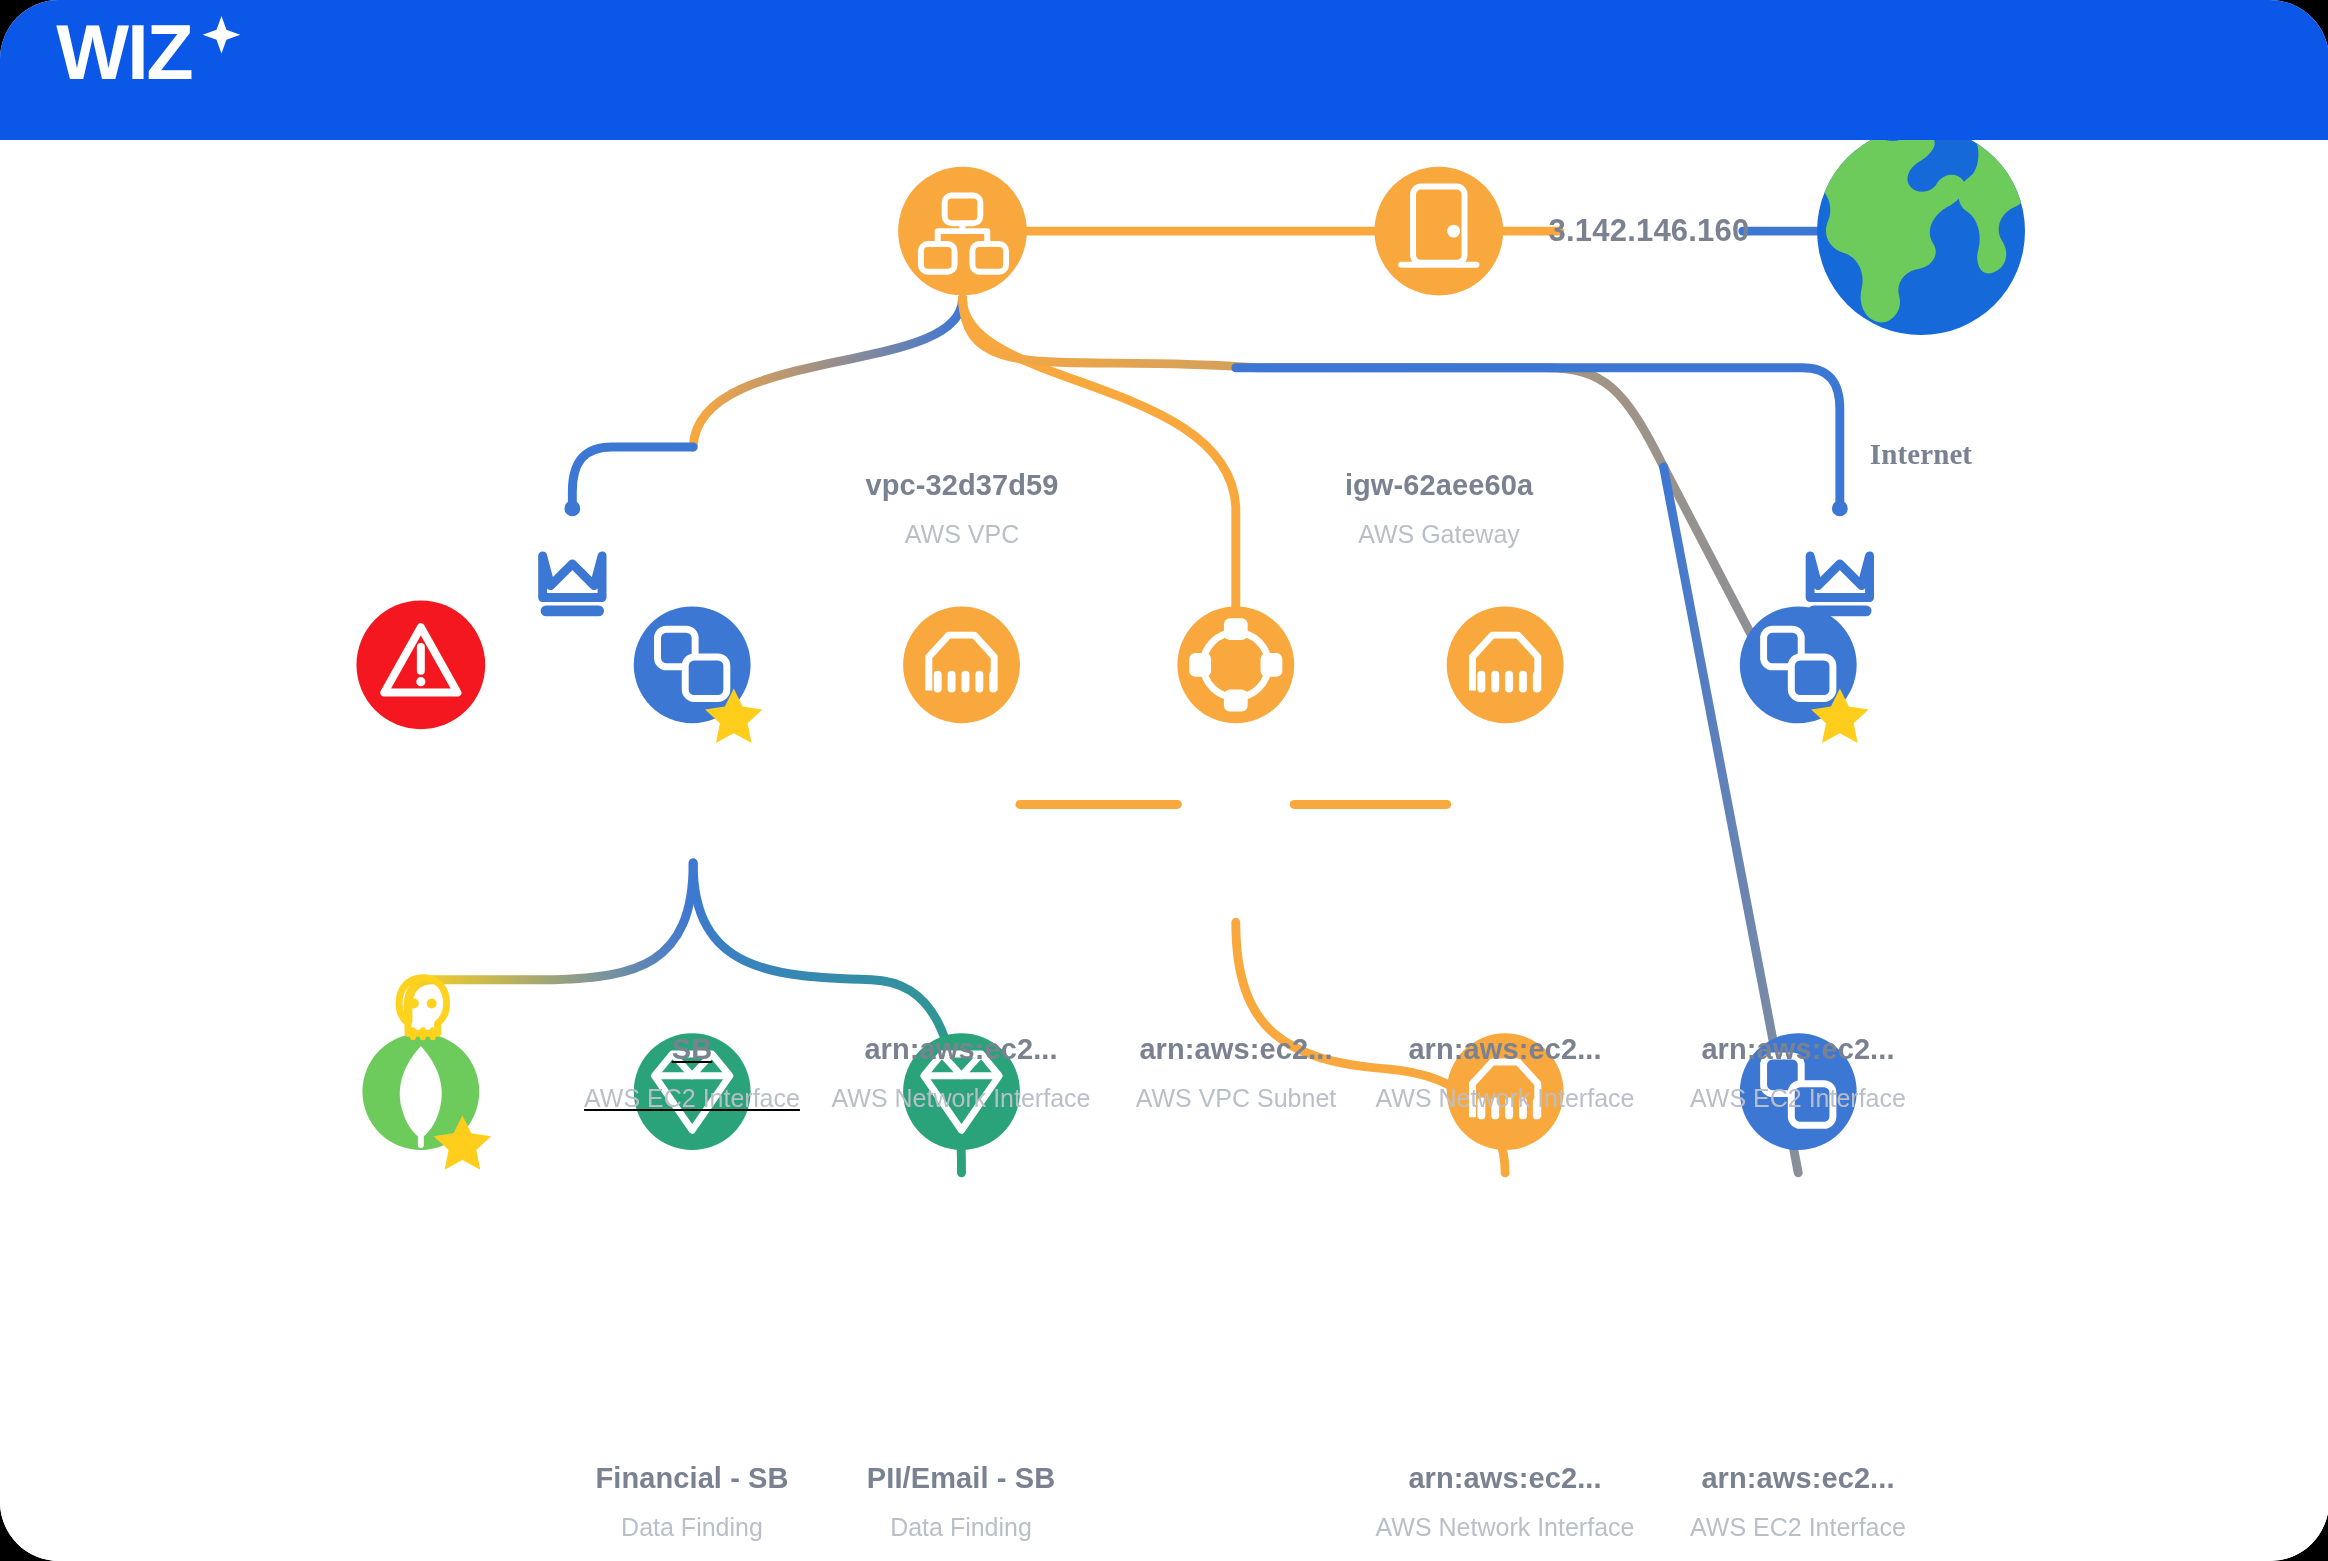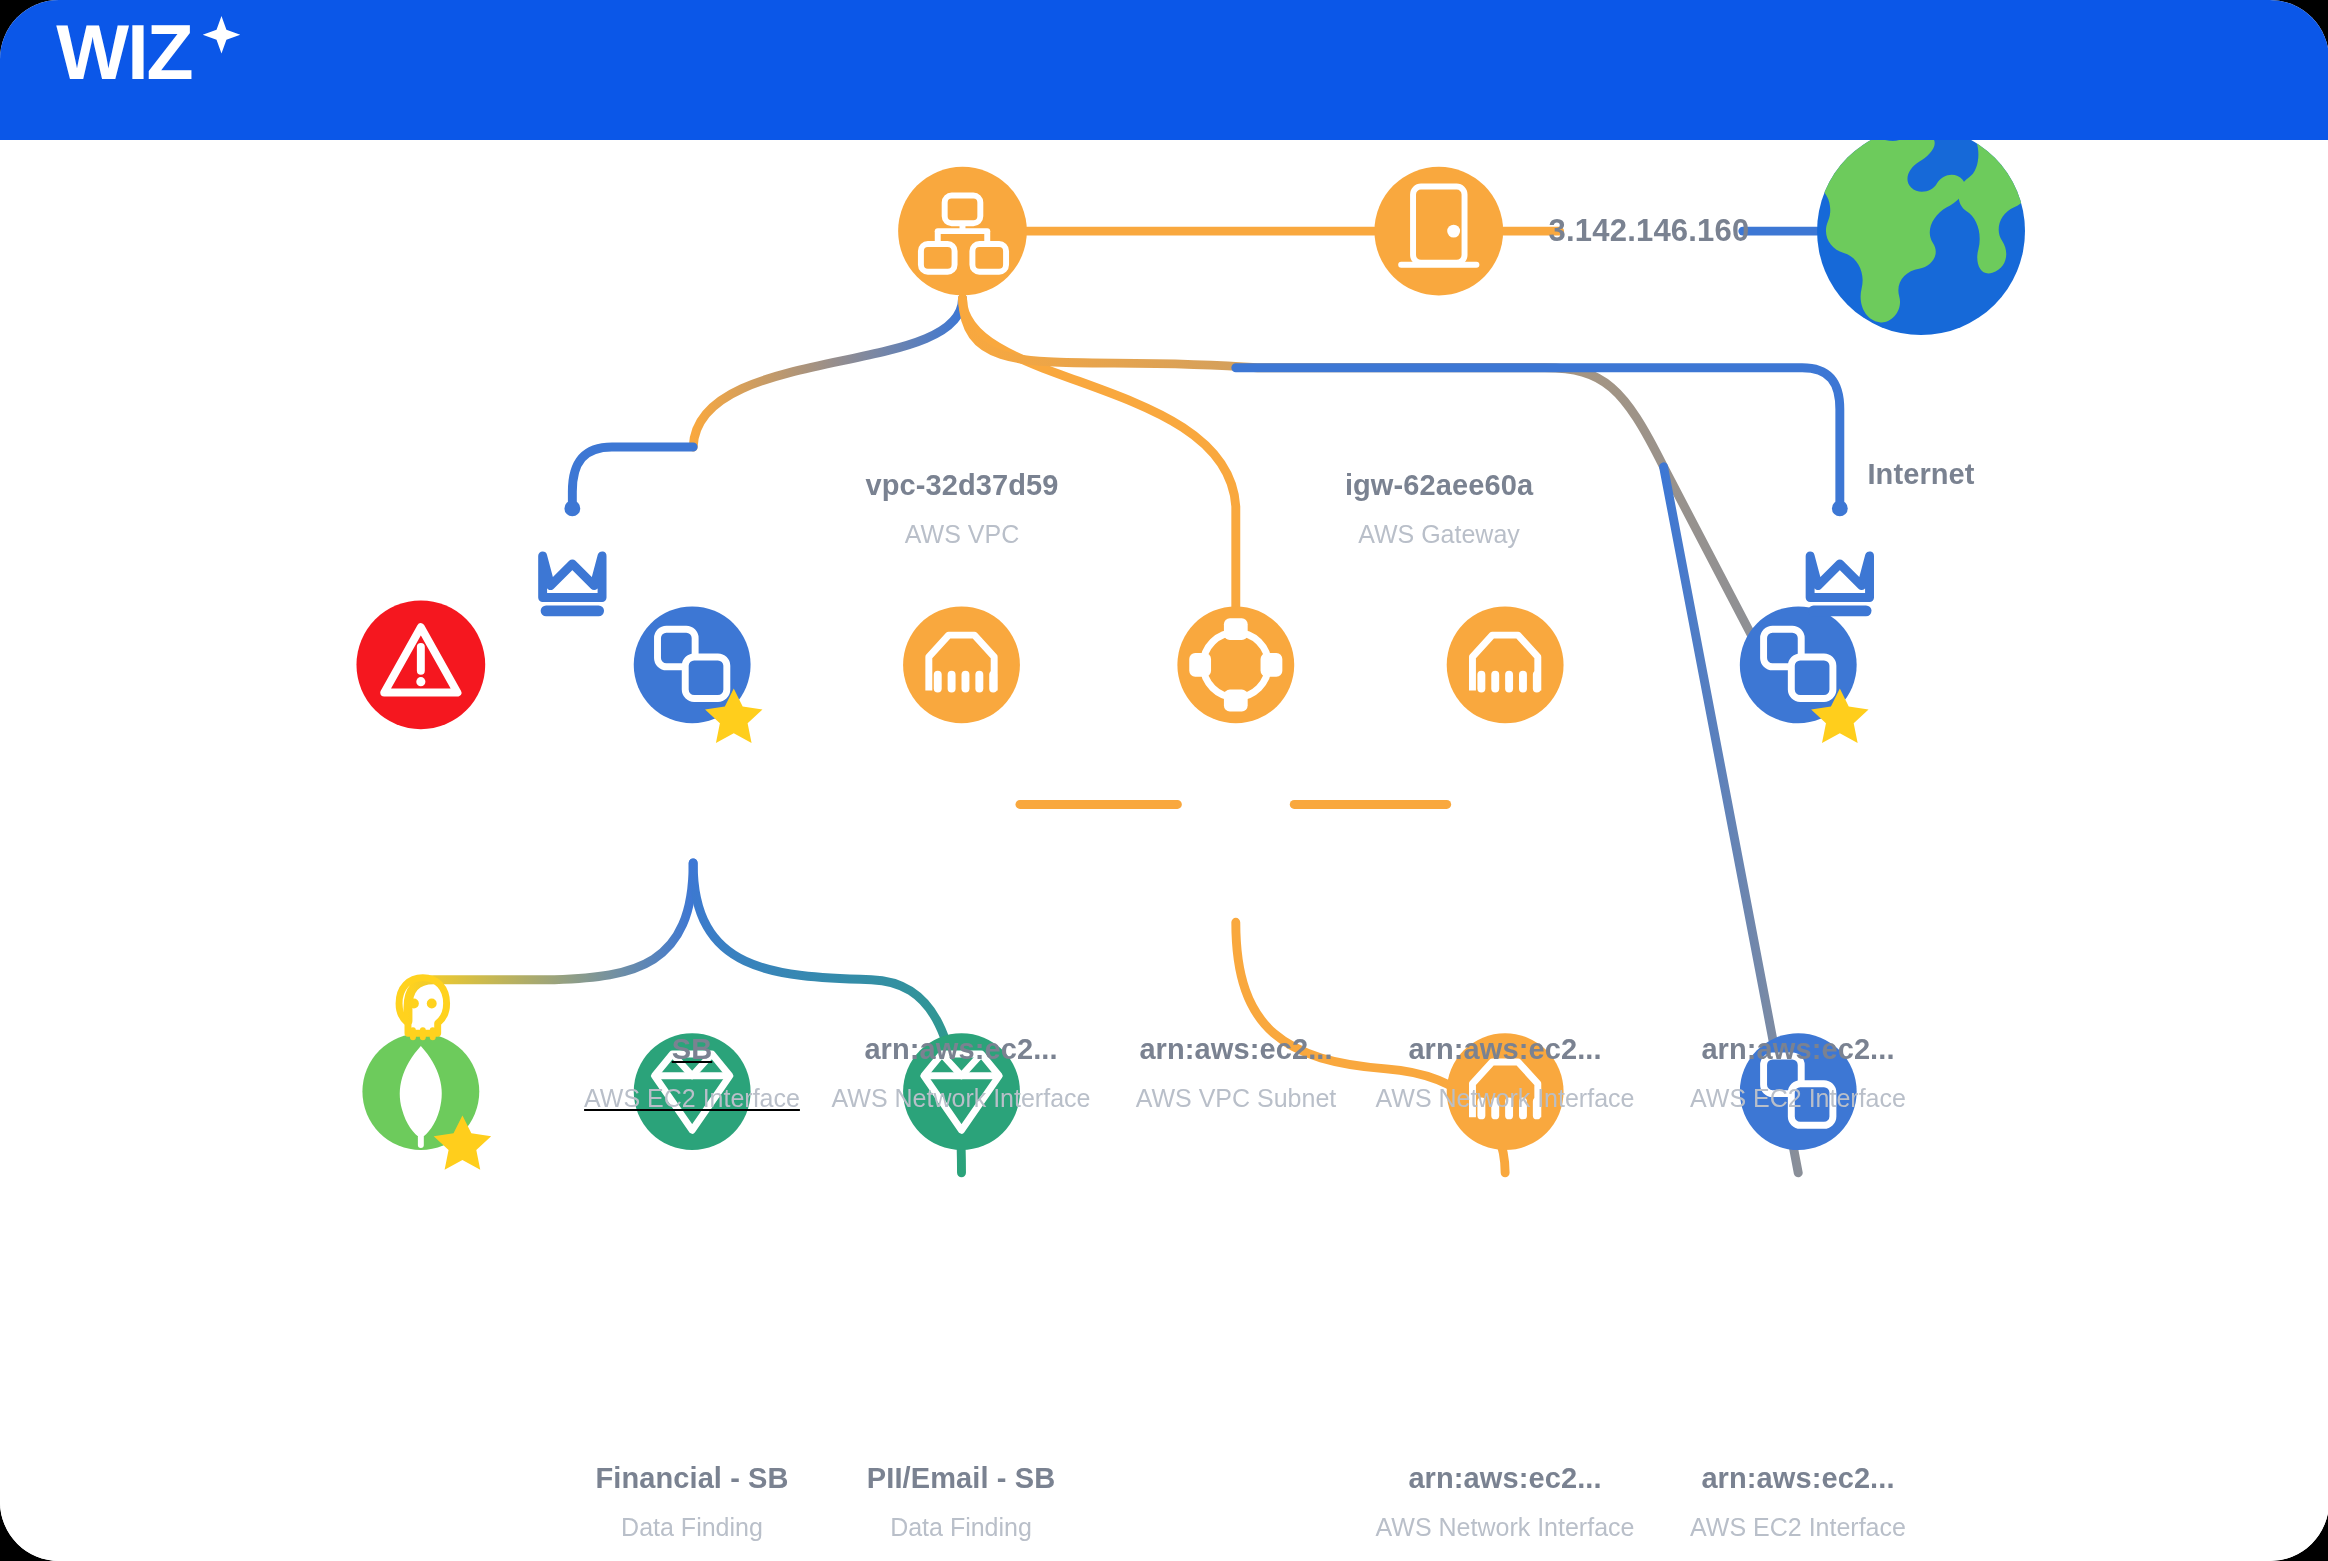--- a/index.html
+++ b/index.html
@@ -276,21 +276,21 @@
     <div class="iplbl" style="left:1649px;top:91px;">3.142.146.160</div>
 
     <div class="lbl" style="left:962px;top:327px;">
       <div class="t">vpc-32d37d59</div>
       <div class="s">AWS VPC</div>
     </div>
     <div class="lbl" style="left:1439px;top:327px;">
       <div class="t">igw-62aee60a</div>
       <div class="s">AWS Gateway</div>
     </div>
-    <div class="lbl" style="left:1921px;top:316px;">
+    <div class="lbl" style="left:1921px;top:296px;font-family:Liberation Serif, serif;">
       <div class="t">Internet</div>
     </div>
 
     <div class="lbl" style="left:692px;top:891px;text-decoration:underline;">
       <div class="t">SB</div>
       <div class="s">AWS EC2 Interface</div>
     </div>
     <div class="lbl" style="left:961px;top:891px;">
       <div class="t">arn:aws:ec2...</div>
       <div class="s">AWS Network Interface</div>

